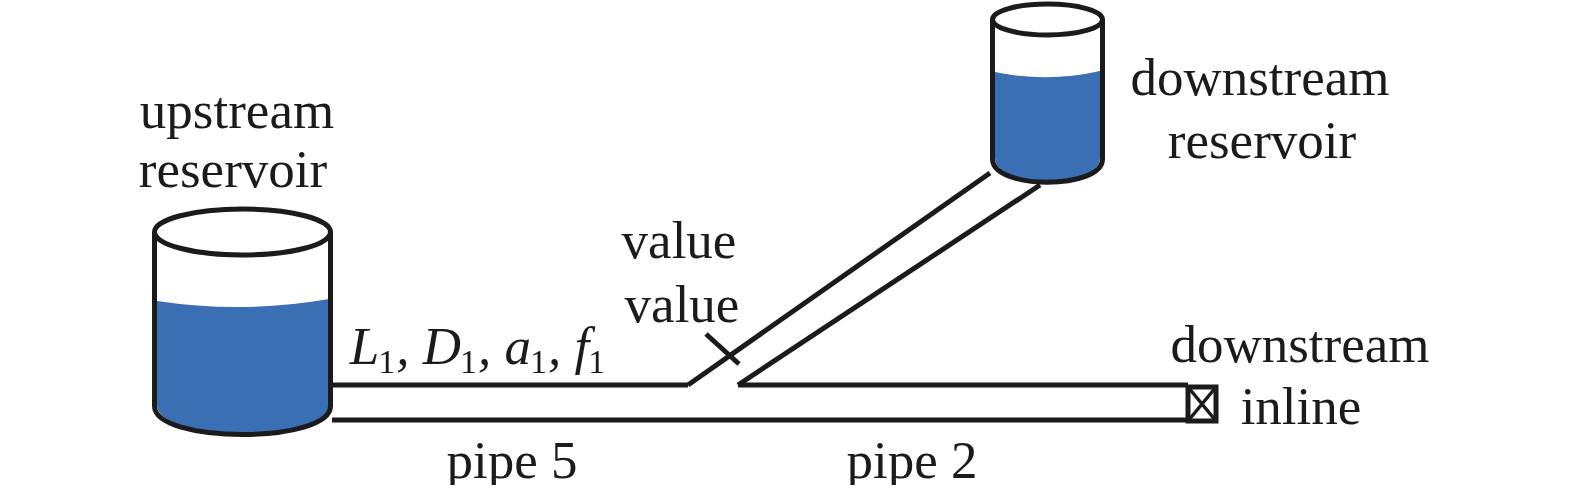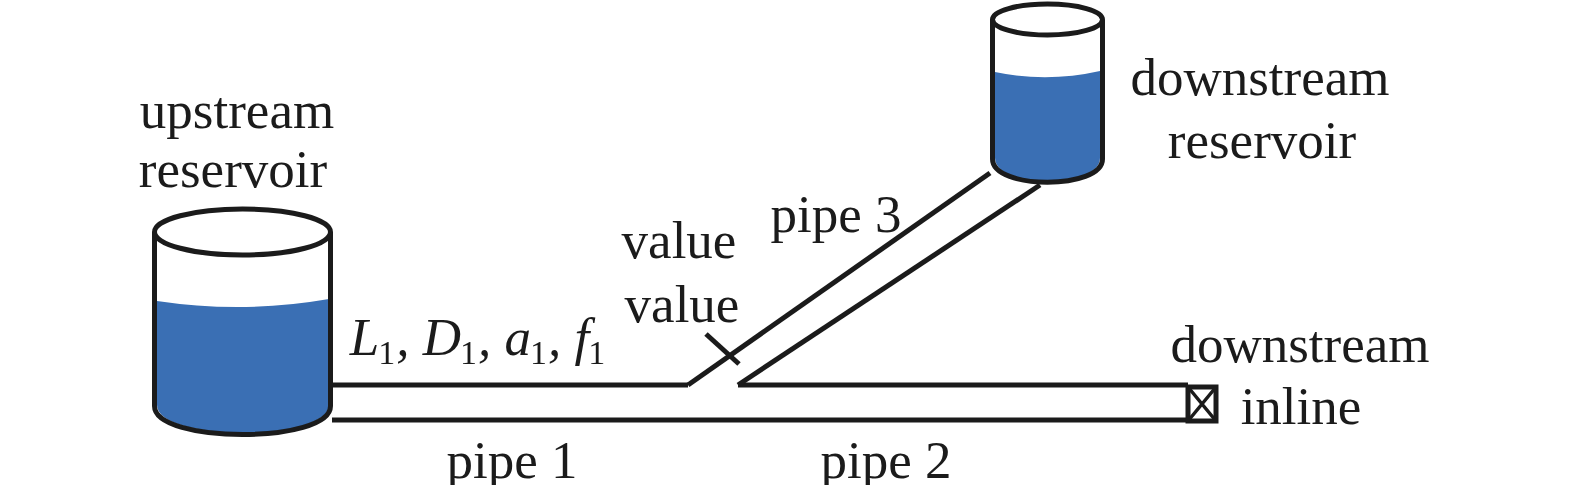--- a/index.html
+++ b/index.html
@@ -81,21 +81,20 @@
 
   <div class="t" style="left:1260px; top:51px">downstream</div>
   <div class="t" style="left:1262px; top:114px">reservoir</div>
 
   <div class="t" style="left:679px; top:214px">value</div>
   <div class="t" style="left:682px; top:278px">value</div>
 
   <div class="t" style="left:1300px; top:318px">downstream</div>
   <div class="t" style="left:1301px; top:380px">inline</div>
 
-  <div class="t params" style="left:478px; top:311px"><span class="v">L</span><sub>1</sub><span class="v">, D</span><sub>1</sub><span class="v">, a</span><sub>1</sub><span class="v">, f</span><sub>1</sub></div>
+  <div class="t params" style="left:478px; top:320px"><span class="v">L</span><sub>1</sub><span class="v">, D</span><sub>1</sub><span class="v">, a</span><sub>1</sub><span class="v">, f</span><sub>1</sub></div>
 
 
 
-  <div class="t" style="left:512px; top:434px">pipe 1</div>
-  <div class="t" style="left:886px; top:434px">pipe 2</div>
-  <div class="t" style="left:836px; top:188px">pipe 3</div>
+  <div class="t" style="left:512px; top:434px">pipe 5</div>
+  <div class="t" style="left:912px; top:434px">pipe 2</div>
 
 </div>
 
 </body></html>

